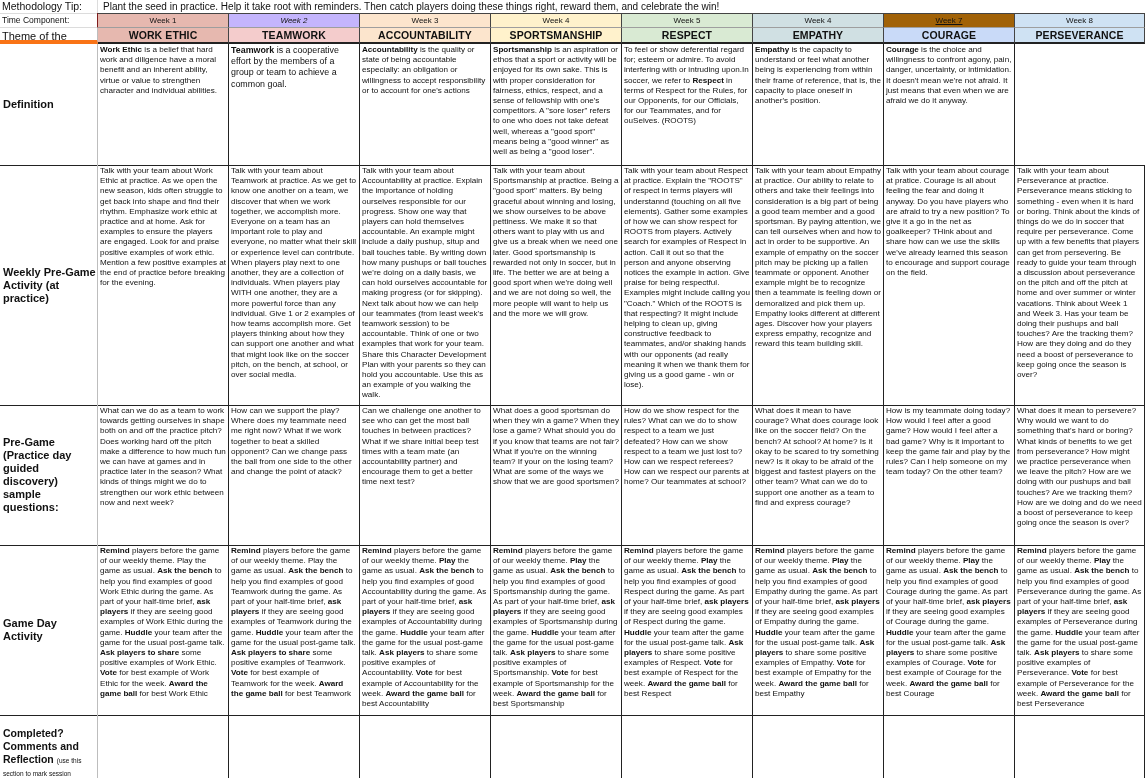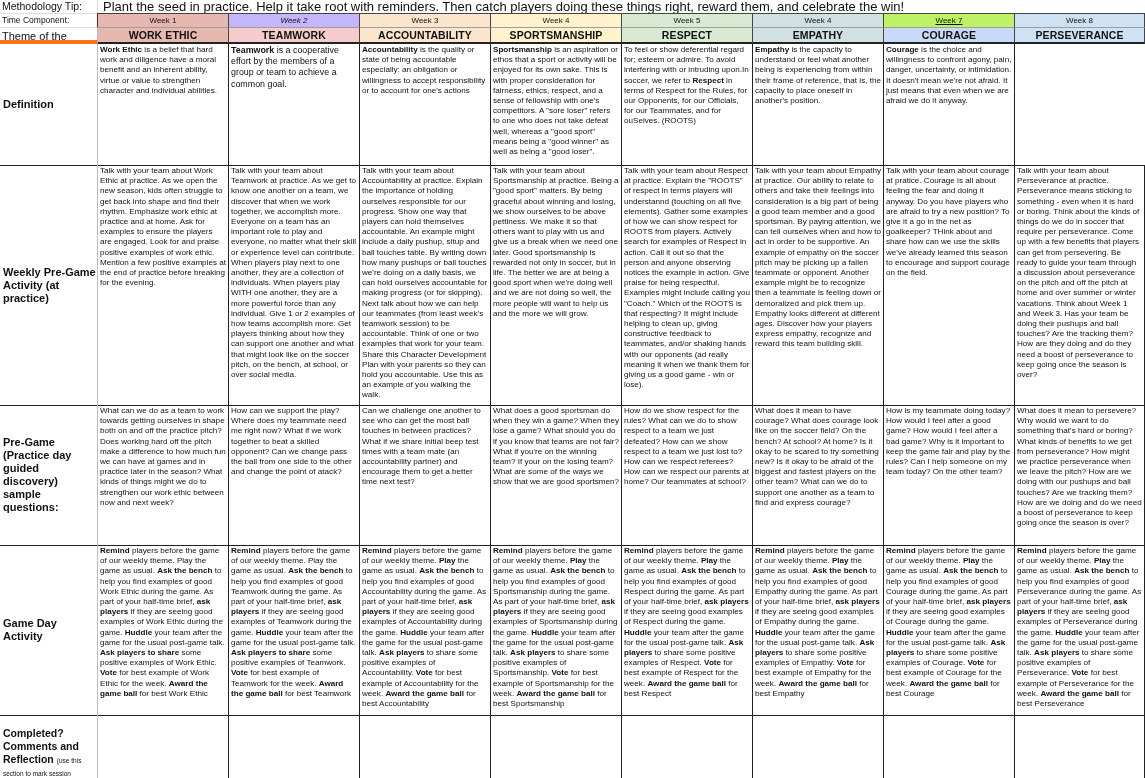--- a/index.html
+++ b/index.html
@@ -7,21 +7,21 @@
   .sheet { position: relative; width: 1145px; height: 778px; }
   .row { position: absolute; left: 0; width: 1145px; display: flex; }
   .cell { box-sizing: border-box; overflow: hidden; }
   .c0 { width: 98px; }
   .cw { width: 131px; }
   .cw8 { width: 130px; }
 
   
   .tip-row { top: 0; height: 13px; border-bottom: 1px solid #dcdcdc; }
   .tip-label { font-size: 10.5px; line-height: 13px; padding-left: 2px; width: 98px; border-right: 1px solid #dcdcdc; }
-  .tip-text { font-size: 13px; line-height: 13px; padding-left: 5px; white-space: nowrap; text-align: right; }
+  .tip-text { font-size: 10px; line-height: 13px; padding-left: 5px; white-space: nowrap; text-align: right; }
 
   
   .week-row { top: 13px; height: 15px; }
   .week-row .label { font-size: 8.5px; line-height: 15px; padding-left: 2px; border-right: 1px solid #7f1d1d; border-bottom: 1px solid #dcdcdc; }
   .week-row .wk { font-size: 8px; line-height: 14px; text-align: center; border-right: 1px solid #444; border-bottom: 1px solid #9e9e9e; border-top: 1px solid #444; }
 
   
   .theme-row { top: 28px; height: 16px; }
   .theme-row .label { font-size: 11px; line-height: 16px; padding-left: 2px; border-right: 1px solid #bdbdbd; border-bottom: 4px solid #f97316; }
   .theme-row .th { font-size: 10.5px; font-weight: bold; line-height: 15px; text-align: center; border-right: 1px solid #444; border-bottom: 2px solid #222; letter-spacing: 0.1px; }
@@ -51,21 +51,21 @@
   </div>
 
   <div class="row week-row">
     <div class="cell c0 label">Time Component:</div>
     <div class="cell cw wk" style="background: rgb(230, 184, 175);">Week 1</div>
     <div class="cell cw wk" style="background: #c4b5fd; font-style: italic;">Week 2</div>
     <div class="cell cw wk" style="background: rgb(252, 229, 205);">Week 3</div>
     <div class="cell cw wk" style="background: rgb(255, 242, 204);">Week 4</div>
     <div class="cell cw wk" style="background: rgb(217, 234, 211);">Week 5</div>
     <div class="cell cw wk" style="background: rgb(208, 224, 227);">Week 4</div>
-    <div class="cell cw wk" style="background: #bef264; text-decoration: underline;">Week 7</div>
+    <div class="cell cw wk" style="background: #a16207; text-decoration: underline;">Week 7</div>
     <div class="cell cw8 wk" style="background: rgb(207, 226, 243);">Week 8</div>
   </div>
 
   <div class="row theme-row">
     <div class="cell c0 label">Theme of the week:</div>
     <div class="cell cw th" style="background: rgb(230, 184, 175);">WORK ETHIC</div>
     <div class="cell cw th" style="background: rgb(244, 204, 204);">TEAMWORK</div>
     <div class="cell cw th" style="background: rgb(252, 229, 205);">ACCOUNTABILITY</div>
     <div class="cell cw th" style="background: rgb(255, 242, 204);">SPORTSMANSHIP</div>
     <div class="cell cw th" style="background: rgb(217, 234, 211);">RESPECT</div>

